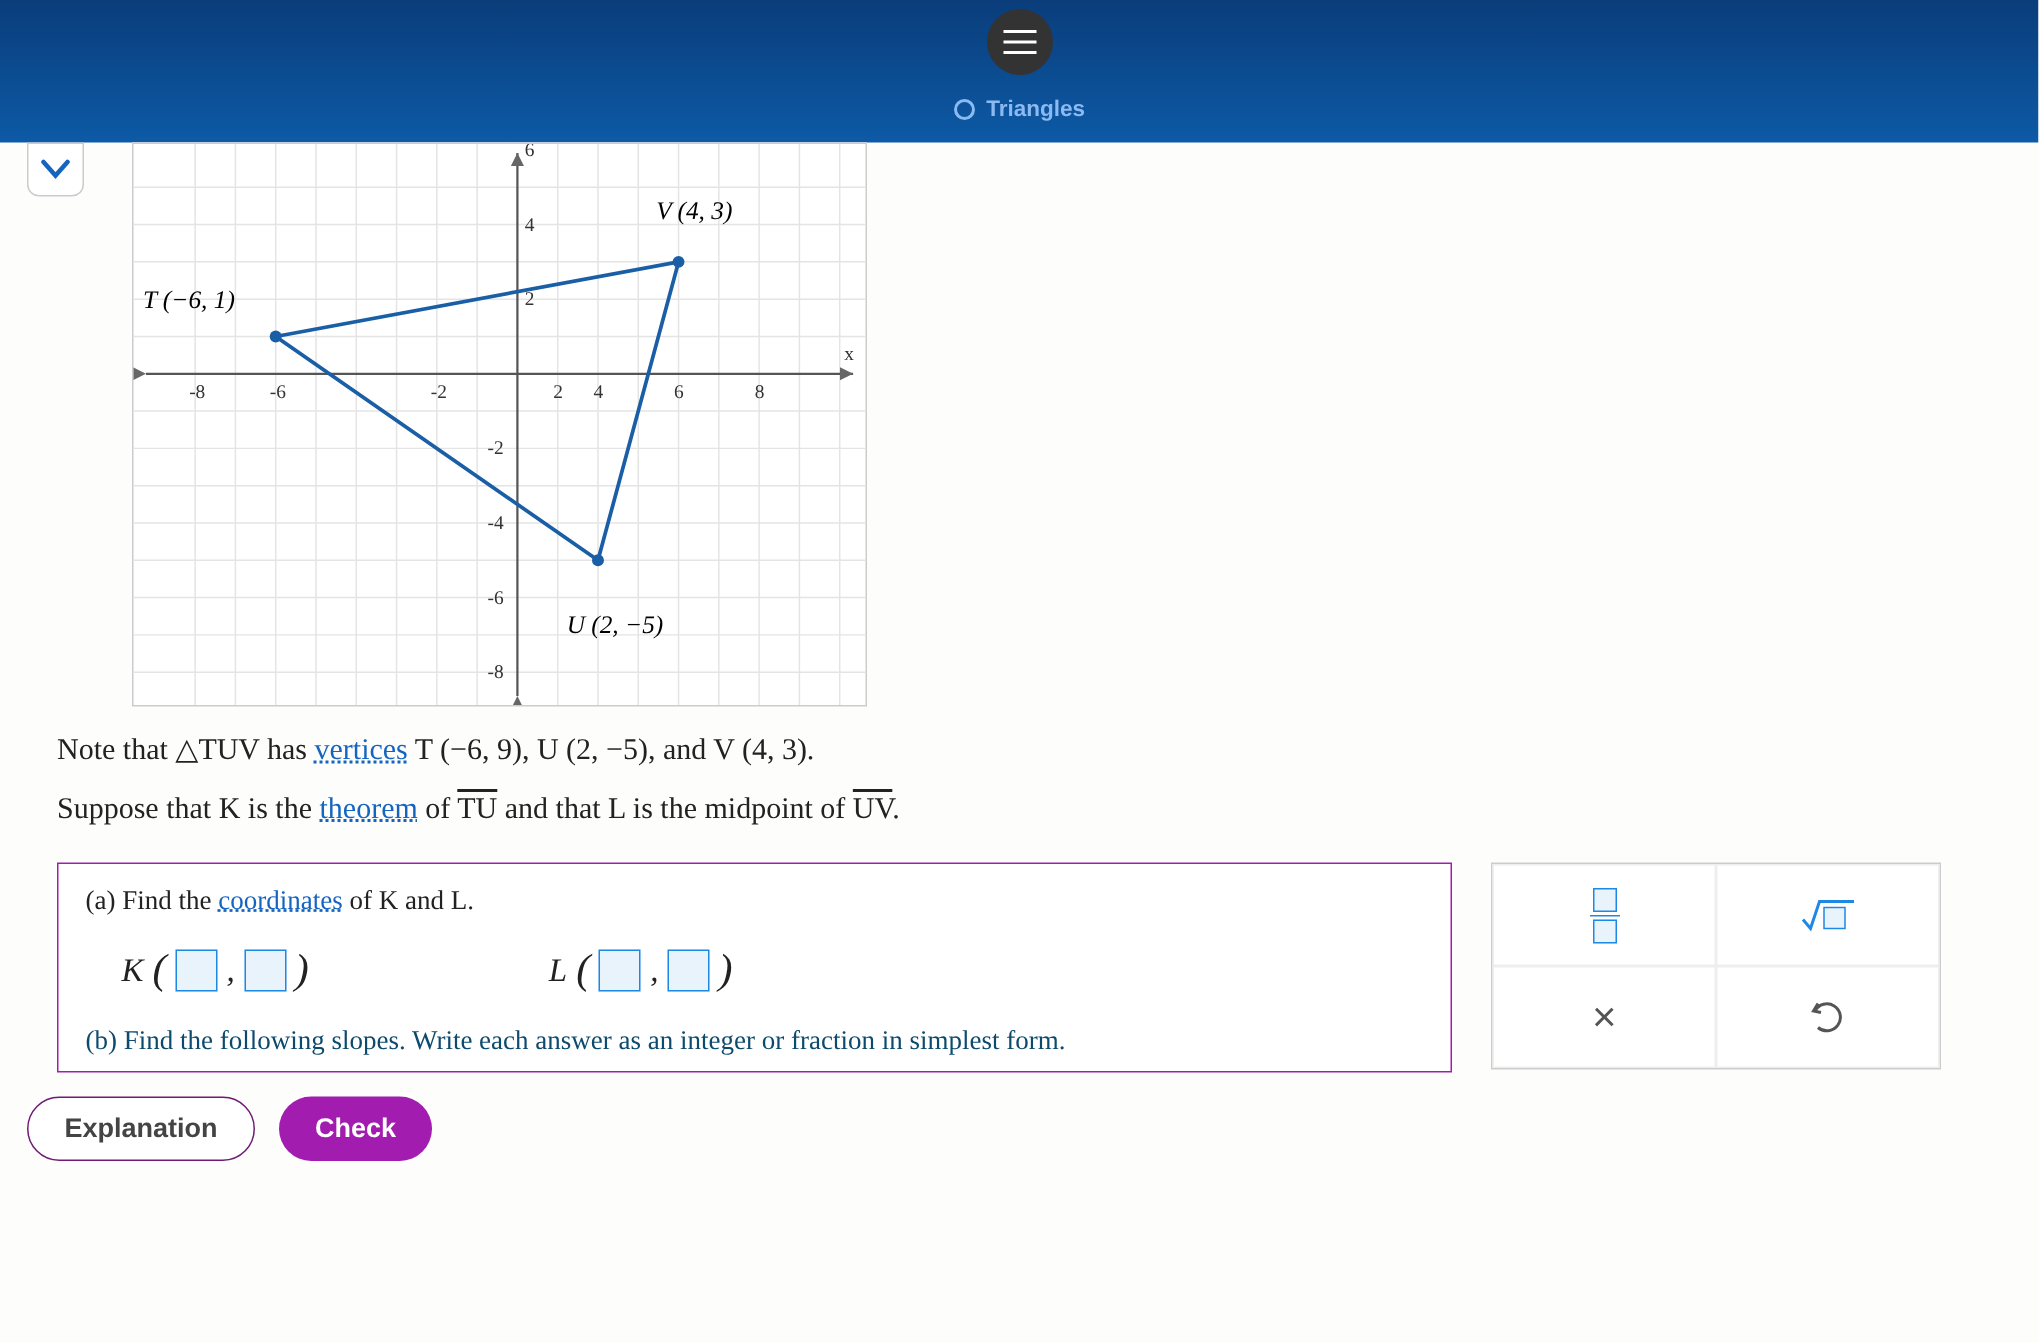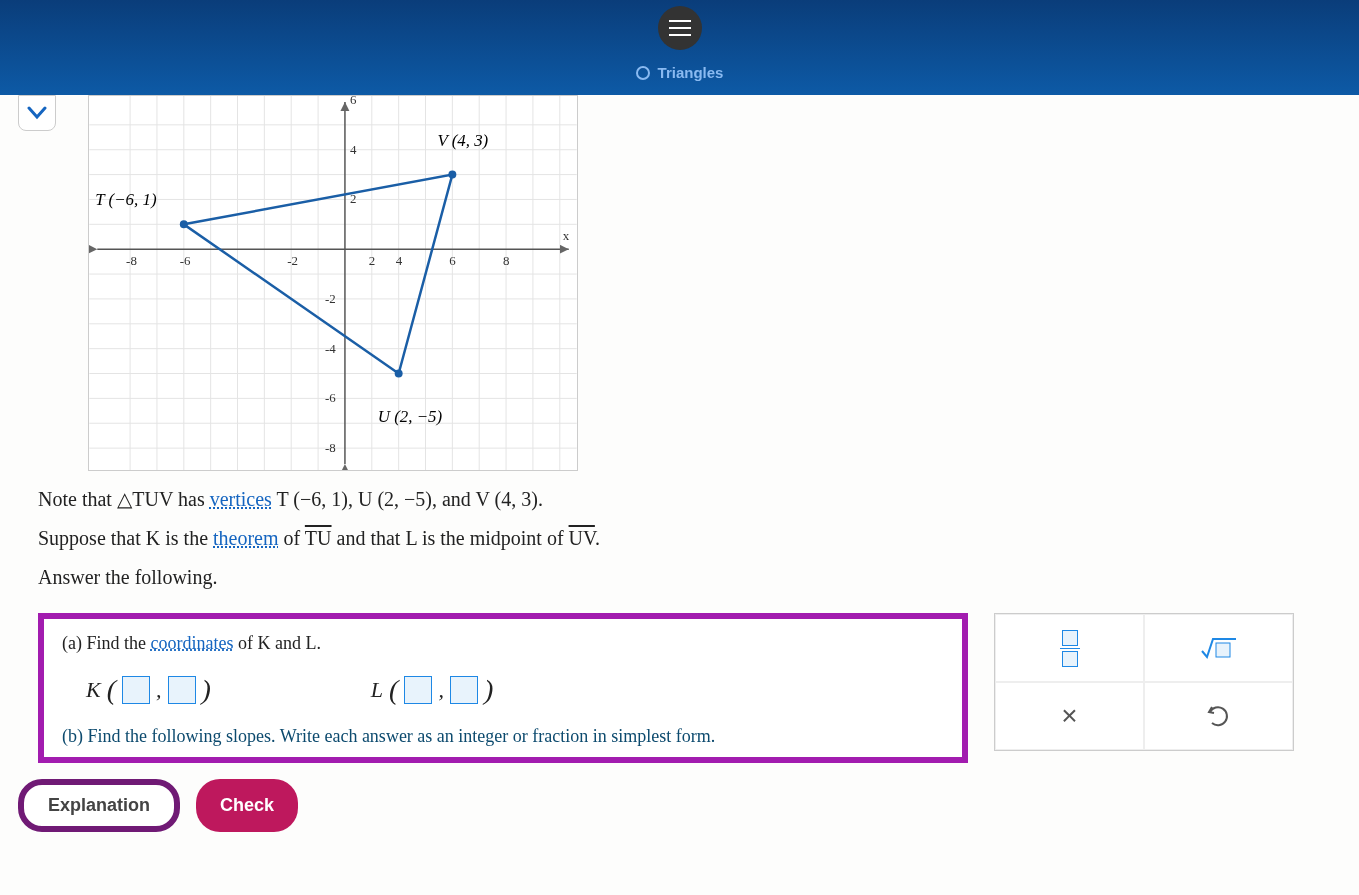--- a/index.html
+++ b/index.html
@@ -13,38 +13,38 @@
 .page-title { font-size:19px; font-weight:600; margin-top:2px; }
 .main { padding:0 18px 20px 18px; position:relative; }
 .collapse-btn { position:absolute; left:18px; top:0; width:38px; height:36px; background:#fff; border:1px solid #ccc; border-radius:0 0 8px 8px; display:flex; align-items:center; justify-content:center; color:#1565c0; font-size:22px; font-weight:bold; }
 .graph-box { margin-left:70px; margin-top:0; width:490px; height:376px; border:1px solid #ccc; position:relative; background:#fff; }
 .graph-svg { width:100%; height:100%; }
 .note { font-size:20px; margin:16px 0 6px 20px; font-family:Georgia,serif; }
 .note-link { color:#1565c0; text-decoration:underline dotted;font-family:Liberation Serif, serif; }
 .ital { font-family:Georgia,serif; }
 .overline { text-decoration:overline;margin-top:16px; }
 .answer-row { display:flex; gap:26px; margin:24px 0 0 20px; align-items:flex-start; }
-.answer-box { flex:1; max-width:930px; border:6px solid #a21caf; background:#fff; padding:14px 18px 10px 18px; font-family:Georgia,serif; font-size:19px; overflow:hidden; }
+.answer-box { flex:1; max-width:930px; border:1px solid #a21caf; background:#fff; padding:14px 18px 10px 18px; font-family:Georgia,serif; font-size:19px; overflow:hidden; }
 .part-label { font-size:18px; margin-bottom:20px; }
 .coord-row { display:flex; gap:160px; margin-left:24px; margin-bottom:20px; }
 .coord-item { display:flex; align-items:center; gap:6px; font-size:22px; font-style:italic; }
 .input-slot { display:inline-block; width:28px; height:28px; border:1px solid #1e88e5; background:#e8f3fc; vertical-align:middle; }
 .paren { font-size:28px; font-weight:300; }
 .part-b { margin-top:14px; font-size:18px; color:#0c4a6e; }
 .toolbox { width:300px; }
 .tool-grid { border:1px solid #ccc; background:#fff; }
 .tool-row { display:flex; }
 .tool-cell { flex:1; height:68px; border:1px solid #eee; display:flex; align-items:center; justify-content:center; font-size:24px; color:#1e88e5; }
 .frac { display:inline-flex; flex-direction:column; align-items:center; font-size:14px; }
 .frac .fb { width:16px; height:16px; border:1px solid #1e88e5; background:#e8f3fc; }
 .frac .fl { width:20px; height:1px; background:#1e88e5; margin:2px 0; }
 .footer { display:flex; gap:16px; padding:16px 0 16px 0; }
-.btn { padding:10px 24px; border-radius:24px; font-size:18px; font-weight:600; cursor:pointer; border:6px solid #701a75; }
+.btn { padding:10px 24px; border-radius:24px; font-size:18px; font-weight:600; cursor:pointer; border:1px solid #701a75; }
 .btn-explain { background:#fff; color:#444; }
-.btn-check { background:#be185d; color:#fff; border:none; }
+.btn-check { background:#a21caf; color:#fff; border:none; }
 </style>
 </head>
 <body>
 
 <div class="header">
   <div class="hamburger">
     <span></span>
       <span></span>
       <span></span>
   </div>
@@ -134,26 +134,25 @@
       </g>
       <g font-size="17" font-family="Georgia,serif" font-style="italic" fill="#000">
         <text x="6" y="110">T (−6, 1)</text>
         <text x="350" y="50">V (4, 3)</text>
         <text x="290" y="328">U (2, −5)</text>
       </g>
     </svg>
   </div>
 
   <p class="note">
-    <span>Note that </span><span class="ital">△TUV</span><span> has </span><span class="note-link">vertices</span><span class="ital"> T (−6, 1), U (2, −5), and V (4, 3).</span>
+    <span>Note that </span><span class="ital">△TUV</span><span> has </span><span class="note-link">vertices</span><span class="ital"> T (−6, 9), U (2, −5), and V (4, 3).</span>
   </p>
   <p class="note">
     <span>Suppose that </span><span class="ital">K</span><span> is the </span><span class="note-link">theorem</span><span> of </span><span class="ital overline">TU</span><span> and that </span><span class="ital">L</span><span> is the midpoint of </span><span class="ital overline">UV</span><span>.</span>
   </p>
-  <p class="note">Answer the following.</p>
 
   <div class="answer-row">
     <div class="answer-box">
       <div class="part-label">
         <span>(a) Find the </span><span class="note-link">coordinates</span><span class="ital"> of K and L.</span>
       </div>
       <div class="coord-row">
         <div class="coord-item">
           <span>K</span>
           <span class="paren">(</span>

